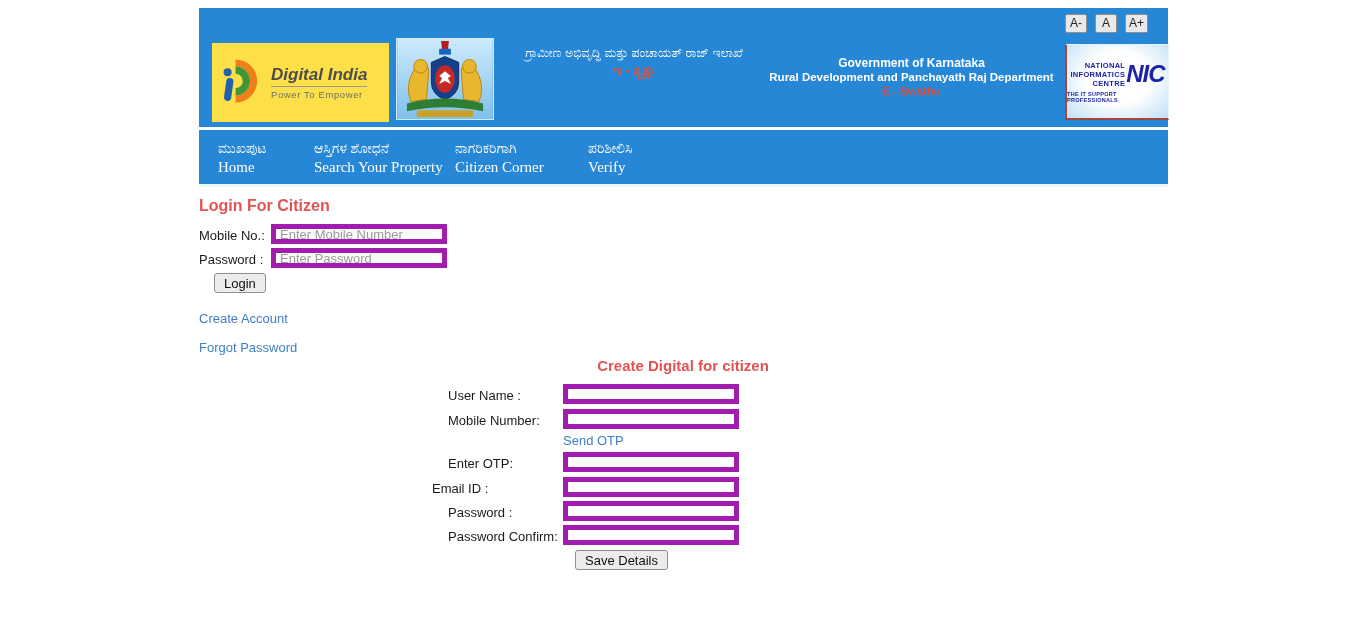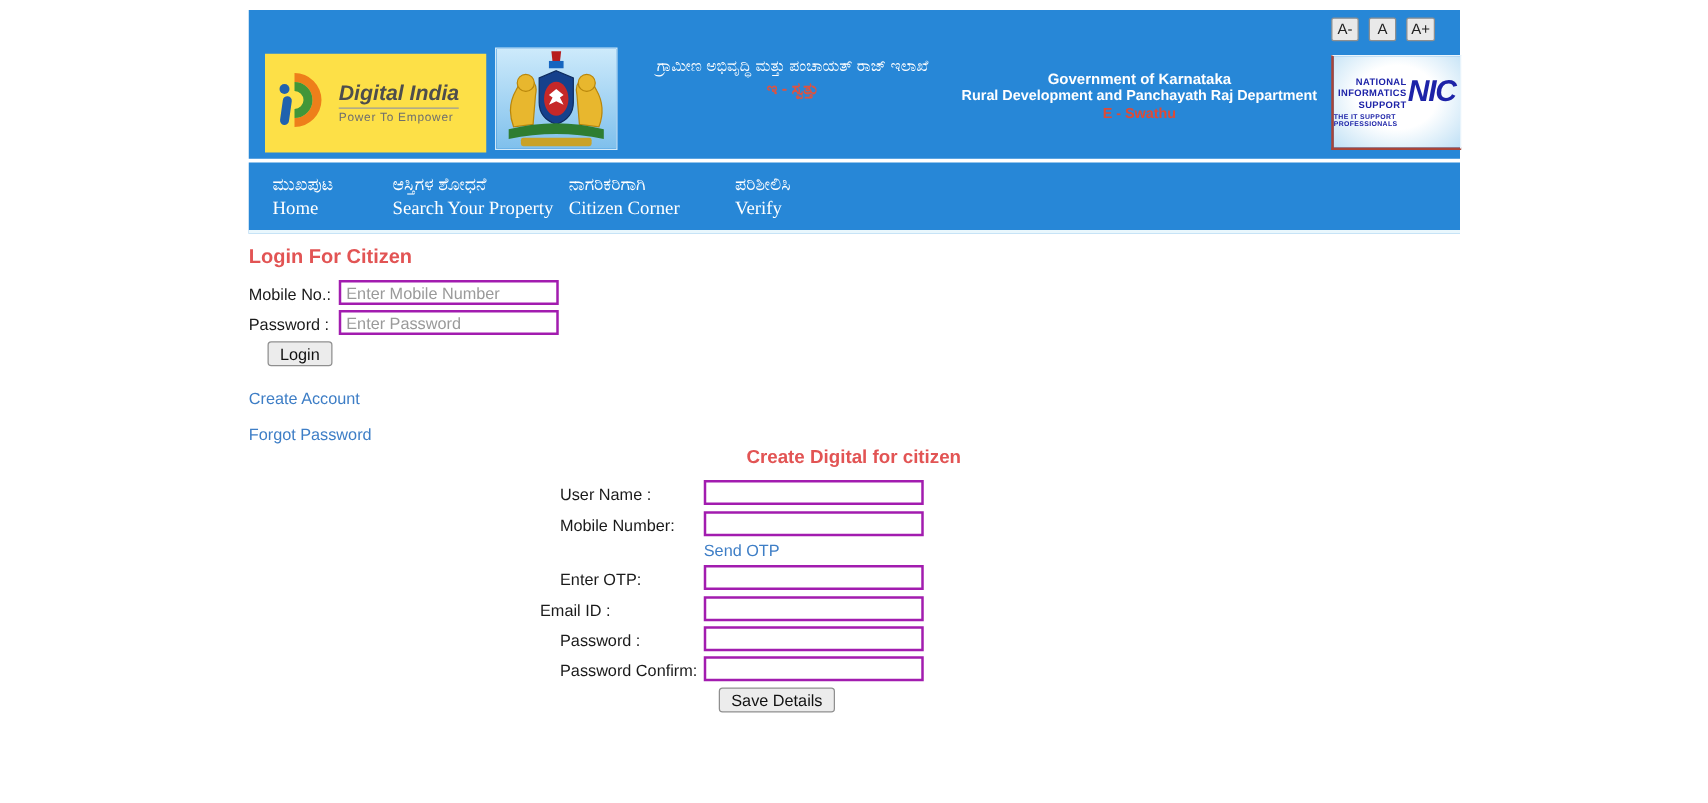--- a/index.html
+++ b/index.html
@@ -60,21 +60,21 @@
   .nav-item .en { font-size:15px; line-height:19px; display:block; }
   .nav-item-1 { left:19px; }
   .nav-item-2 { left:115px; }
   .nav-item-3 { left:256px; }
   .nav-item-4 { left:389px; }
 
   
   .login-heading { position:absolute; left:199px; top:197px; font-size:16px; font-weight:bold;
                    color:#e25454; }
   .fld-label { position:absolute; font-size:13px; color:#1a1a1a; }
-  .fld-input { position:absolute; width:176px; height:20px; border:2px solid #a21caf;
+  .fld-input { position:absolute; width:176px; height:20px; border:5px solid #a21caf;
                font-size:13px; padding:1px 4px; color:#222; background:#fff;
                font-family:"Liberation Sans","DejaVu Sans",sans-serif; }
   .fld-input::placeholder { color:#9a9a9a; opacity:1; }
   .btn { position:absolute; background:#ececec; border:1px solid #8f8f8f; border-radius:3px;
          font-size:13px; color:#111; padding:1px 9px; height:20px; cursor:pointer;
          font-family:"Liberation Sans","DejaVu Sans",sans-serif;margin-left:12px; }
   .link { position:absolute; font-size:13px; color:#3e7ec6; cursor:pointer; text-decoration:none; }
 
   .ca-heading { position:absolute; left:448px; top:357px; width:470px; text-align:center;
                 font-size:15px; font-weight:bold; color:#e25454; }
@@ -141,21 +141,21 @@
       <div class="en-l1">Government of Karnataka</div>
       <div class="en-l2">Rural Development and Panchayath Raj Department</div>
       <div class="en-l3">E - Swathu</div>
     </div>
 
     <div class="nic-box">
       <div class="nic-row">
         <div class="nic-lines">
           <span>NATIONAL</span>
           <span>INFORMATICS</span>
-          <span>SUPPORT</span>
+          <span>CENTRE</span>
         </div>
         <div class="nic-acronym">NIC</div>
       </div>
       <div class="nic-tagline">THE IT SUPPORT PROFESSIONALS</div>
     </div>
   </div>
 
   <div class="nav">
     <div class="nav-item nav-item-1">
       <span class="kn">ಮುಖಪುಟ</span>

